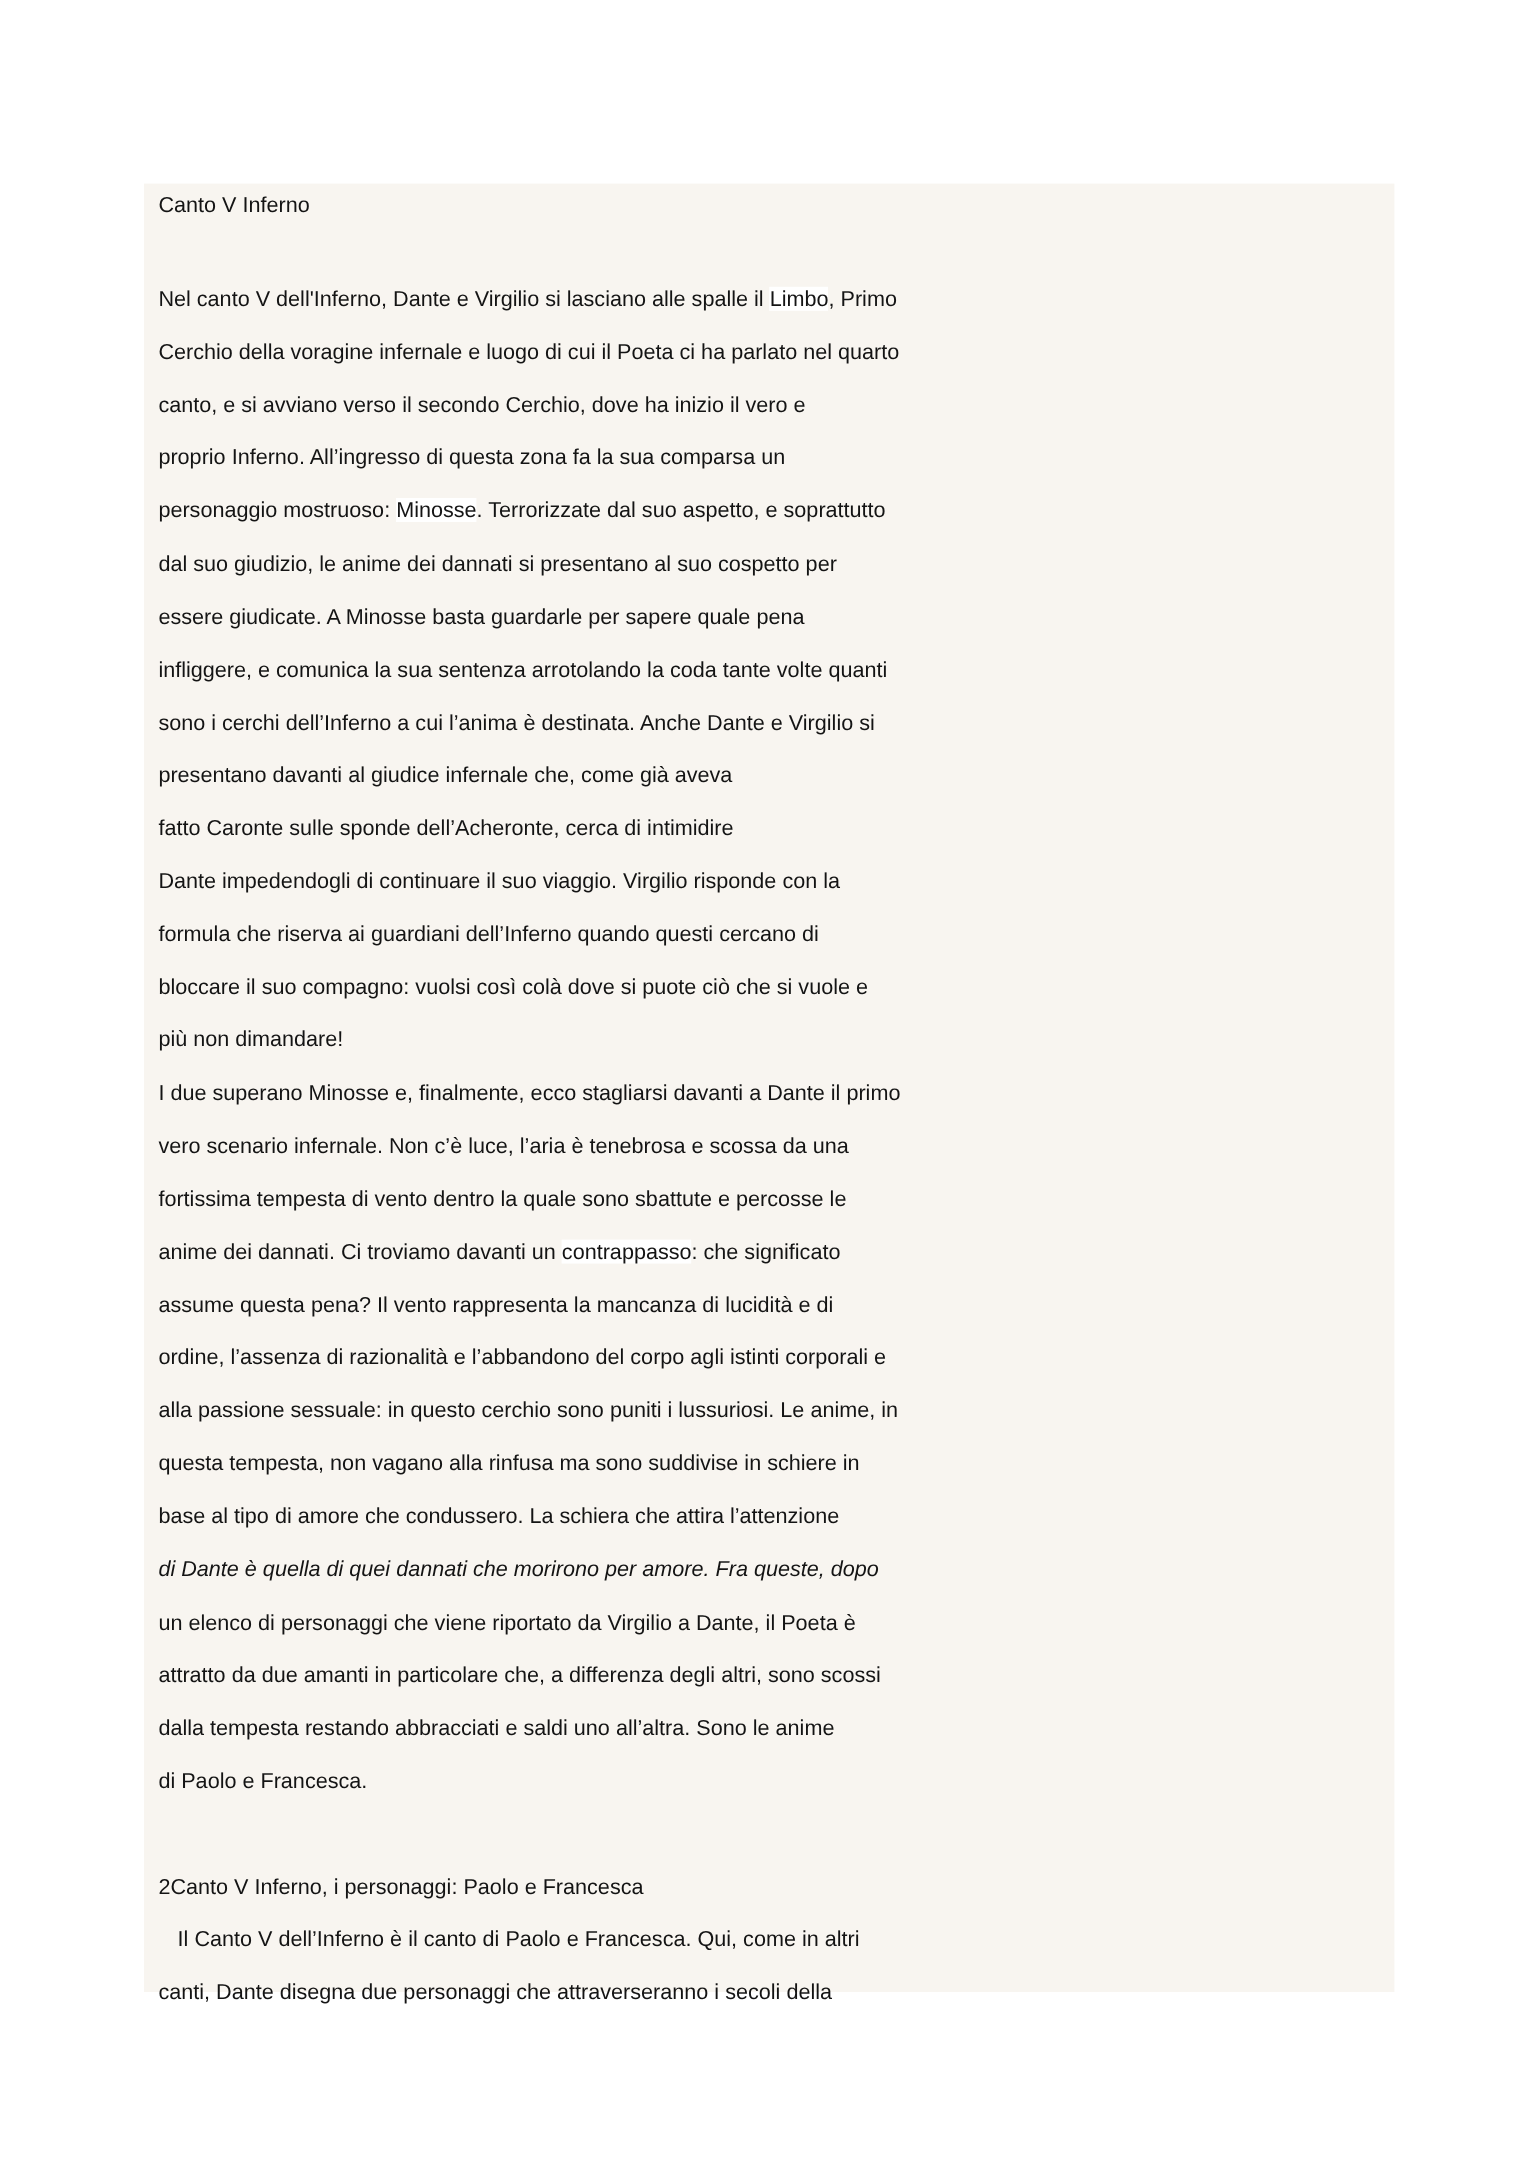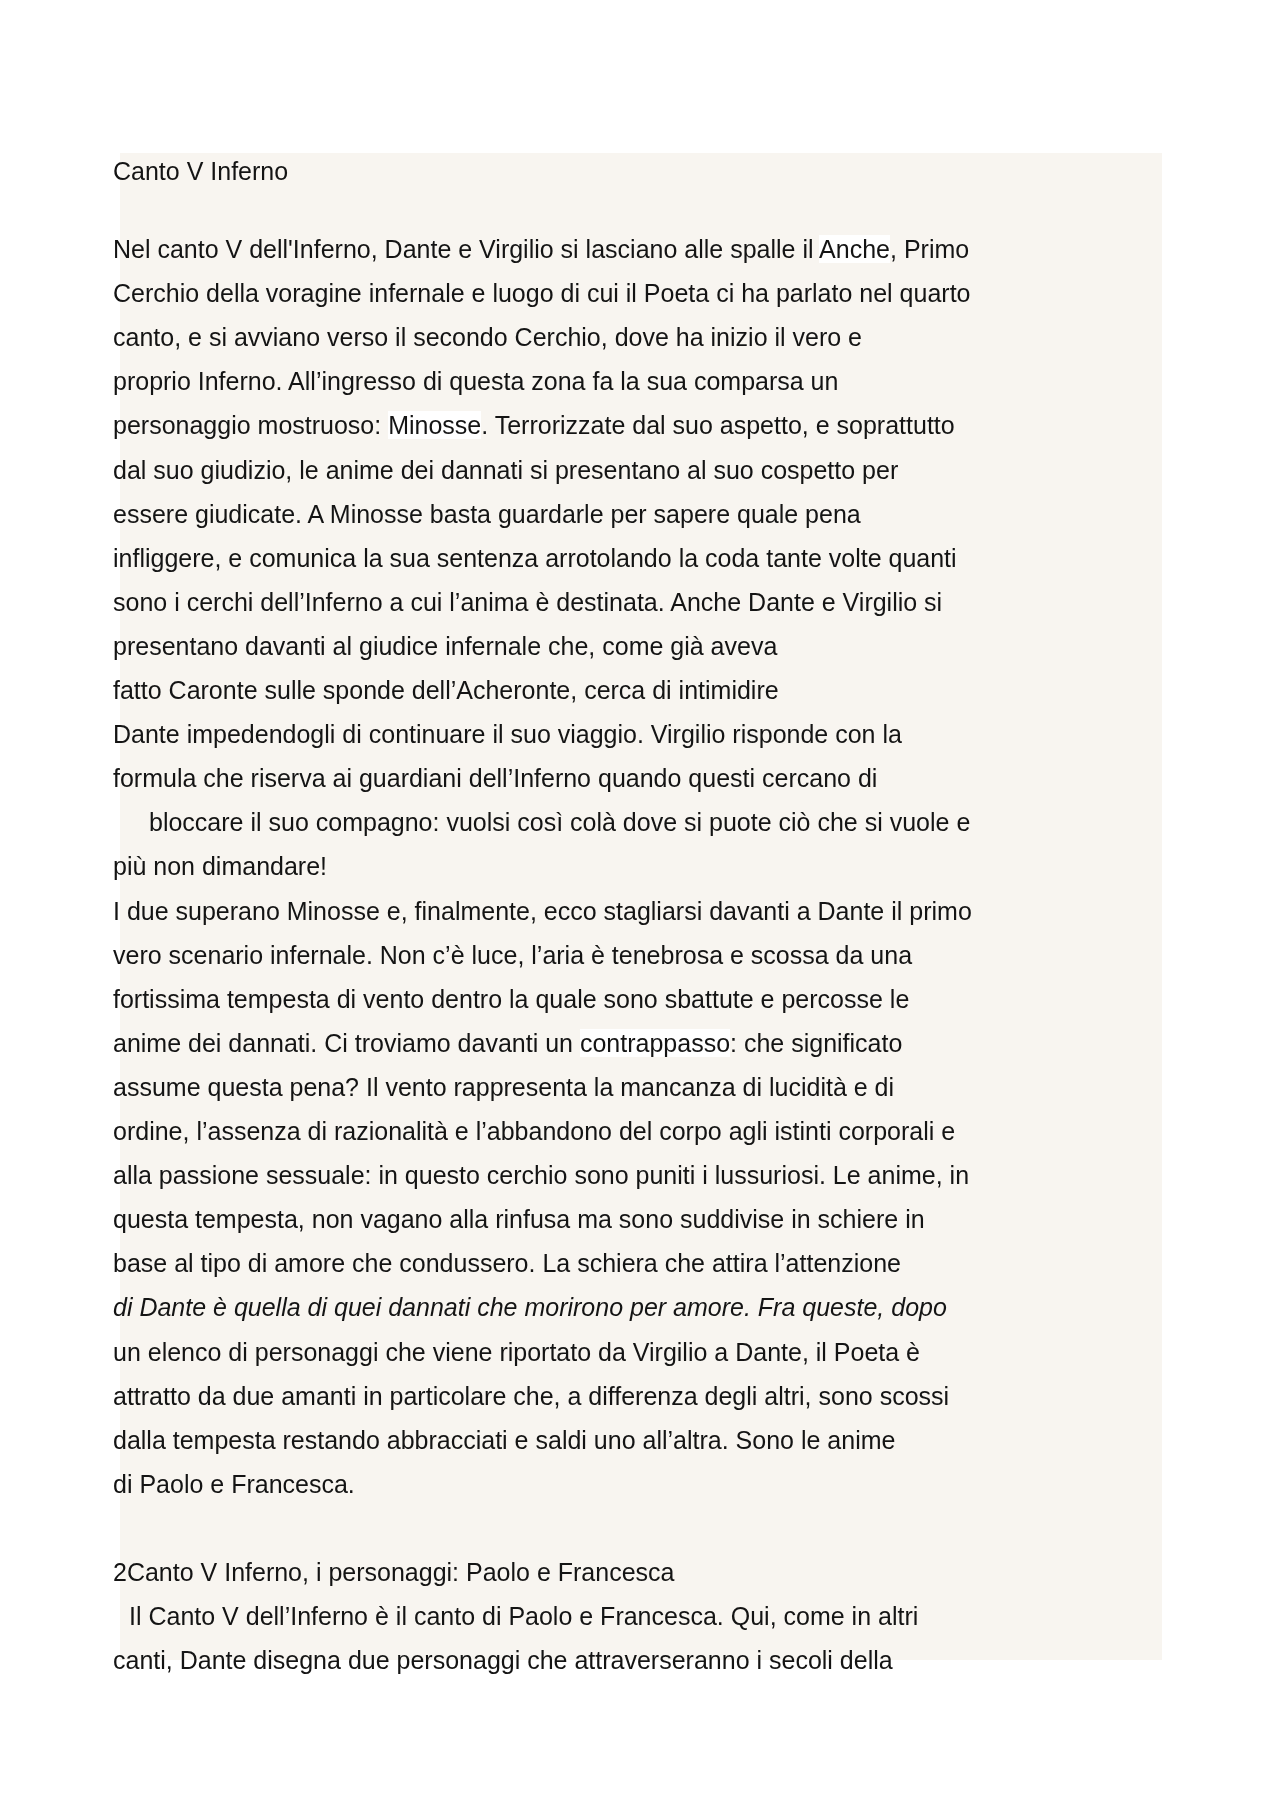--- a/index.html
+++ b/index.html
@@ -18,53 +18,53 @@
   .page-box {
     position: absolute;
     left: 120px;
     top: 153px;
     width: 1042px;
     height: 1507px;
     background: #f8f5f0;
   }
   .line {
     position: absolute;
-    left: 113px;
+    left: 132px;
     height: 44px;
     line-height: 44px;
-    font-size: 25px;
+    font-size: 18px;
     white-space: pre;
     letter-spacing: 0px;
   }
   .hl {
     background: #ffffff;
   }
 </style>
 </head>
 <body>
 
 <div class="page-box"></div>
 
 <div id="doc">
   <div class="line" style="top:149px">Canto V Inferno</div>
   <div id="para1">
-      <div class="line" style="top: 227px;"><span>Nel canto V dell'Inferno, Dante e Virgilio si lasciano alle spalle il </span><span class="hl">Anche</span><span>, Primo</span></div>
+      <div class="line" style="top: 227px;"><span>Nel canto V dell'Inferno, Dante e Virgilio si lasciano alle spalle il </span><span class="hl">Limbo</span><span>, Primo</span></div>
       <div class="line" style="top: 271.1px;"><span>Cerchio della voragine infernale e luogo di cui il Poeta ci ha parlato nel quarto</span></div>
       <div class="line" style="top: 315.2px;"><span>canto, e si avviano verso il secondo Cerchio, dove ha inizio il vero e</span></div>
       <div class="line" style="top: 359.3px;"><span>proprio Inferno. All’ingresso di questa zona fa la sua comparsa un</span></div>
       <div class="line" style="top: 403.4px;"><span>personaggio mostruoso: </span><span class="hl">Minosse</span><span>. Terrorizzate dal suo aspetto, e soprattutto</span></div>
       <div class="line" style="top: 447.5px;"><span>dal suo giudizio, le anime dei dannati si presentano al suo cospetto per</span></div>
       <div class="line" style="top: 491.6px;"><span>essere giudicate. A Minosse basta guardarle per sapere quale pena</span></div>
       <div class="line" style="top: 535.7px;"><span>infliggere, e comunica la sua sentenza arrotolando la coda tante volte quanti</span></div>
       <div class="line" style="top: 579.8px;"><span>sono i cerchi dell’Inferno a cui l’anima è destinata. Anche Dante e Virgilio si</span></div>
       <div class="line" style="top: 623.9px;"><span>presentano davanti al giudice infernale che, come già aveva</span></div>
       <div class="line" style="top: 668px;"><span>fatto Caronte sulle sponde dell’Acheronte, cerca di intimidire</span></div>
       <div class="line" style="top: 712.1px;"><span>Dante impedendogli di continuare il suo viaggio. Virgilio risponde con la</span></div>
       <div class="line" style="top: 756.2px;"><span>formula che riserva ai guardiani dell’Inferno quando questi cercano di</span></div>
-      <div class="line" style="top: 800.3px; margin-left: 36px;"><span>bloccare il suo compagno: vuolsi così colà dove si puote ciò che si vuole e</span></div>
+      <div class="line" style="top: 800.3px;"><span>bloccare il suo compagno: vuolsi così colà dove si puote ciò che si vuole e</span></div>
       <div class="line" style="top: 844.4px;"><span>più non dimandare!</span></div>
       <div class="line" style="top: 888.5px;"><span>I due superano Minosse e, finalmente, ecco stagliarsi davanti a Dante il primo</span></div>
       <div class="line" style="top: 932.6px;"><span>vero scenario infernale. Non c’è luce, l’aria è tenebrosa e scossa da una</span></div>
       <div class="line" style="top: 976.7px;"><span>fortissima tempesta di vento dentro la quale sono sbattute e percosse le</span></div>
       <div class="line" style="top: 1020.8px;"><span>anime dei dannati. Ci troviamo davanti un </span><span class="hl">contrappasso</span><span>: che significato</span></div>
       <div class="line" style="top: 1064.9px; text-align: center;"><span>assume questa pena? Il vento rappresenta la mancanza di lucidità e di</span></div>
       <div class="line" style="top: 1109px;"><span>ordine, l’assenza di razionalità e l’abbandono del corpo agli istinti corporali e</span></div>
       <div class="line" style="top: 1153.1px;"><span>alla passione sessuale: in questo cerchio sono puniti i lussuriosi. Le anime, in</span></div>
       <div class="line" style="top: 1197.2px;"><span>questa tempesta, non vagano alla rinfusa ma sono suddivise in schiere in</span></div>
       <div class="line" style="top: 1241.3px;"><span>base al tipo di amore che condussero. La schiera che attira l’attenzione</span></div>

